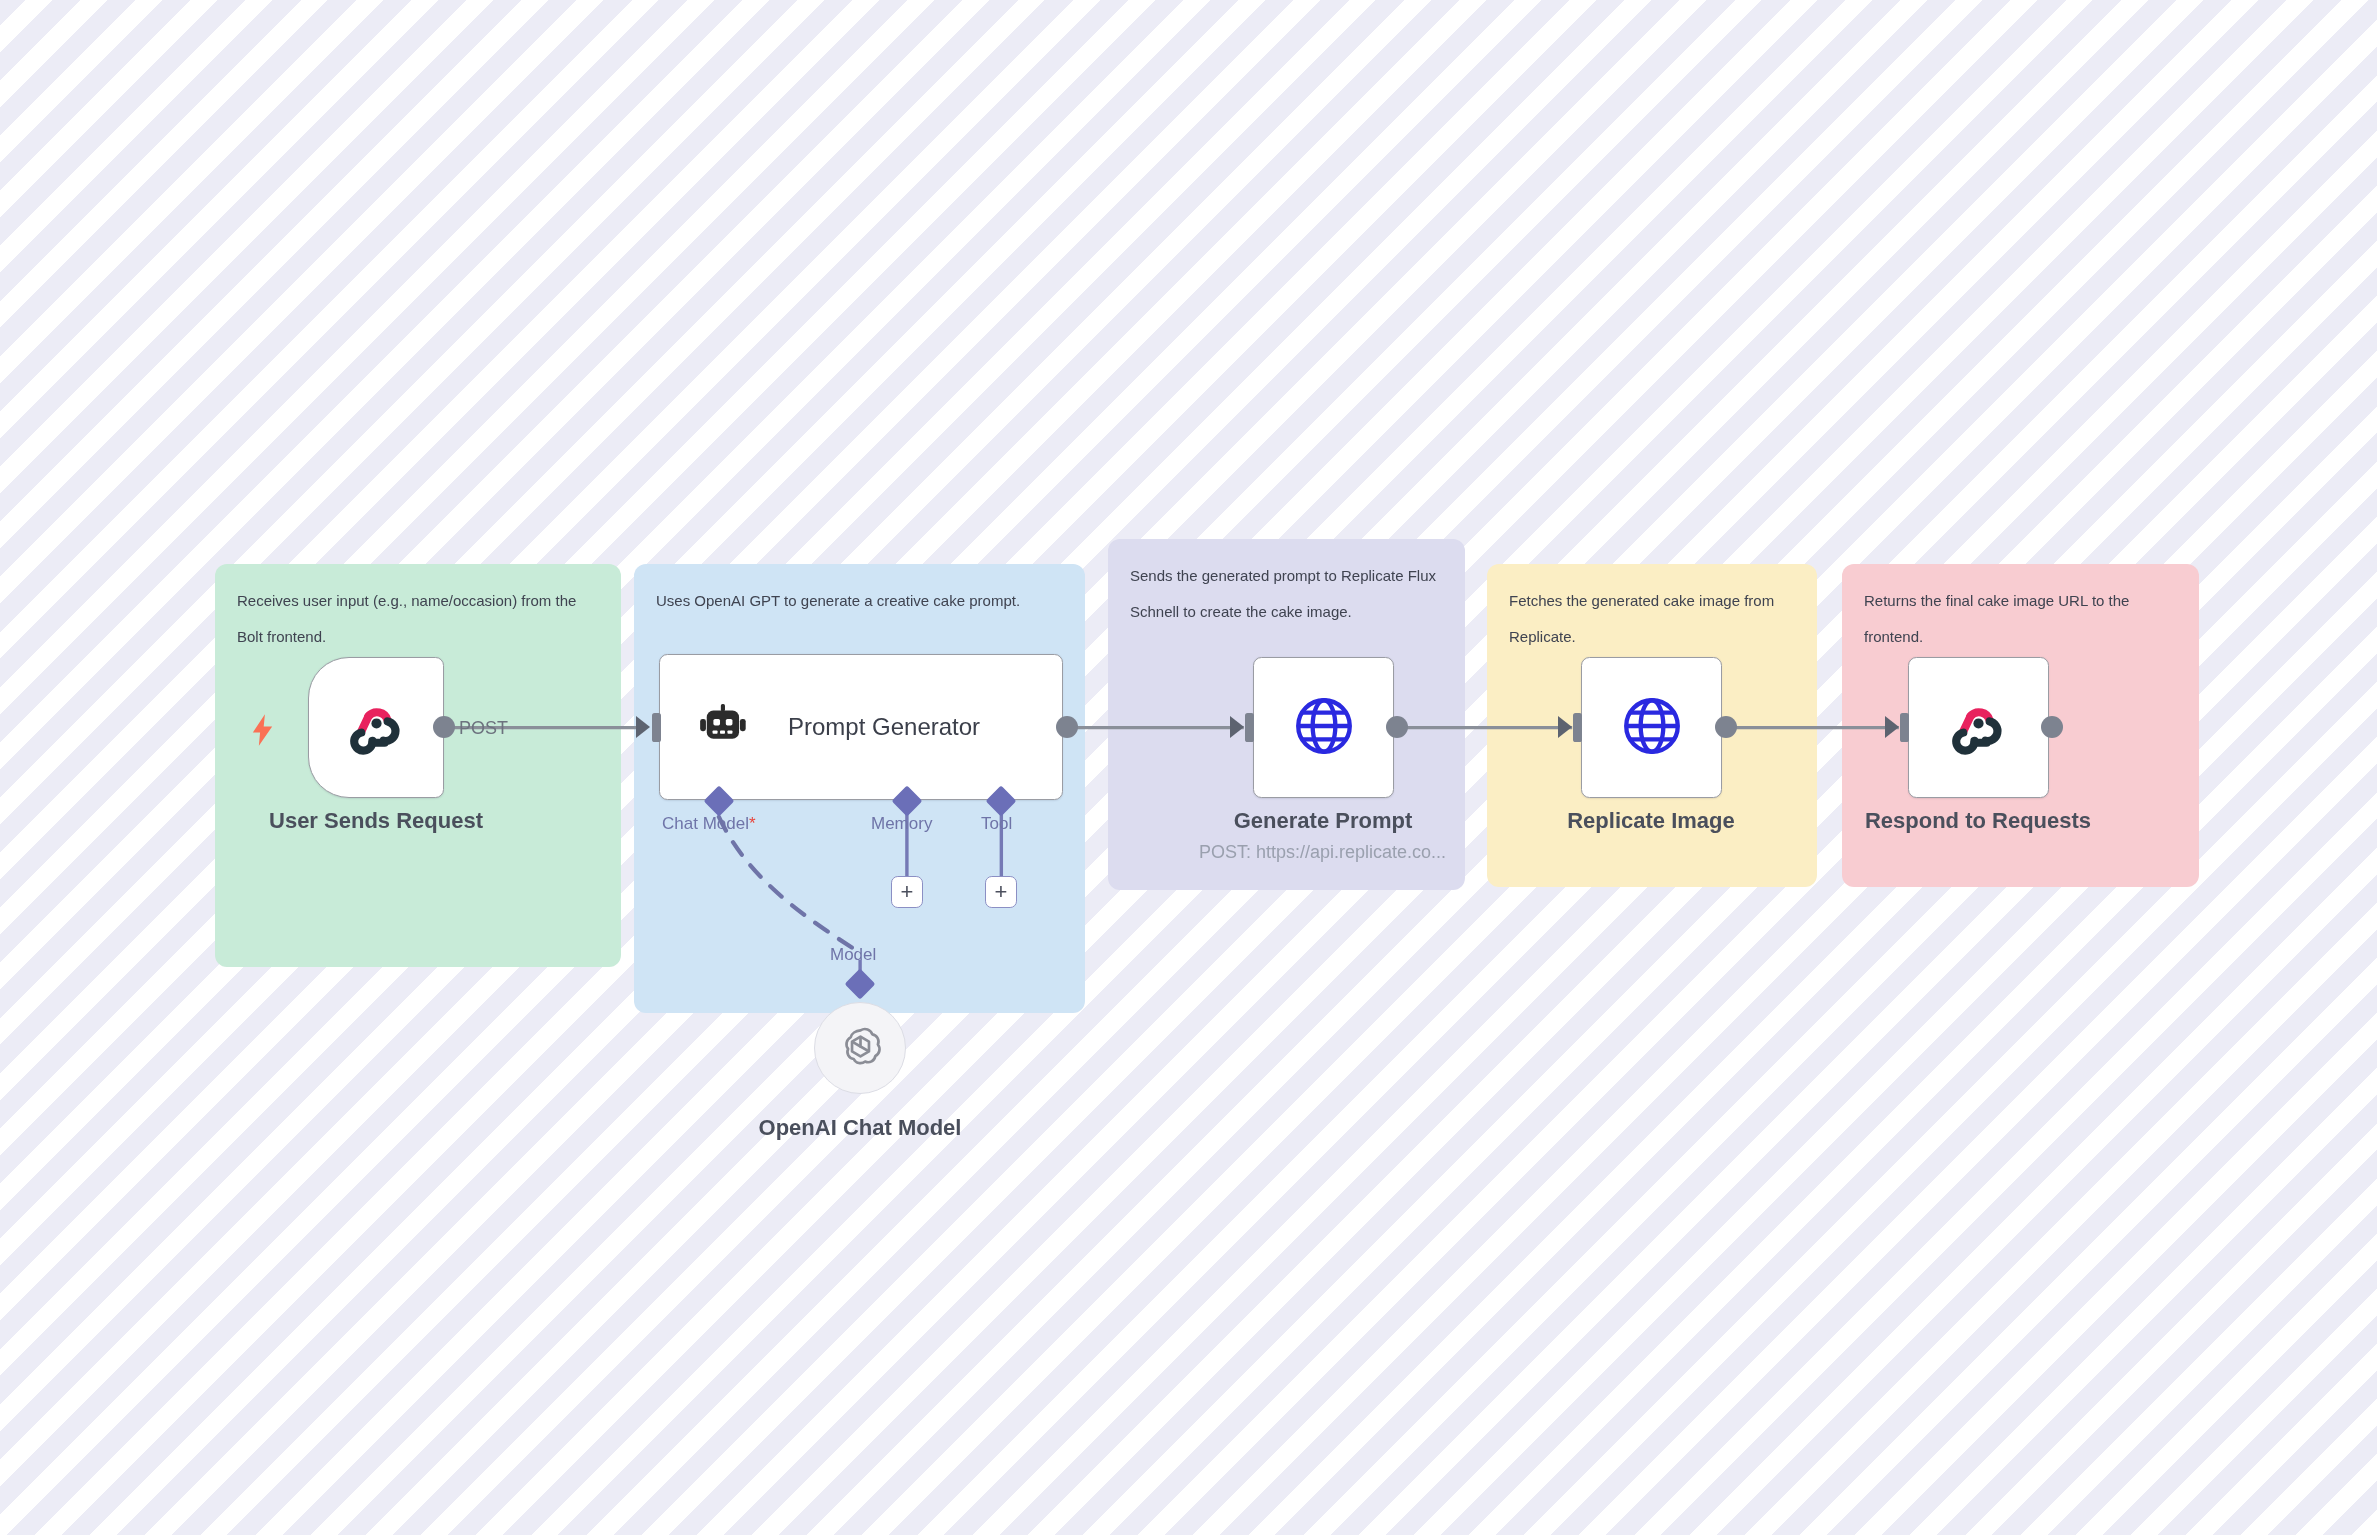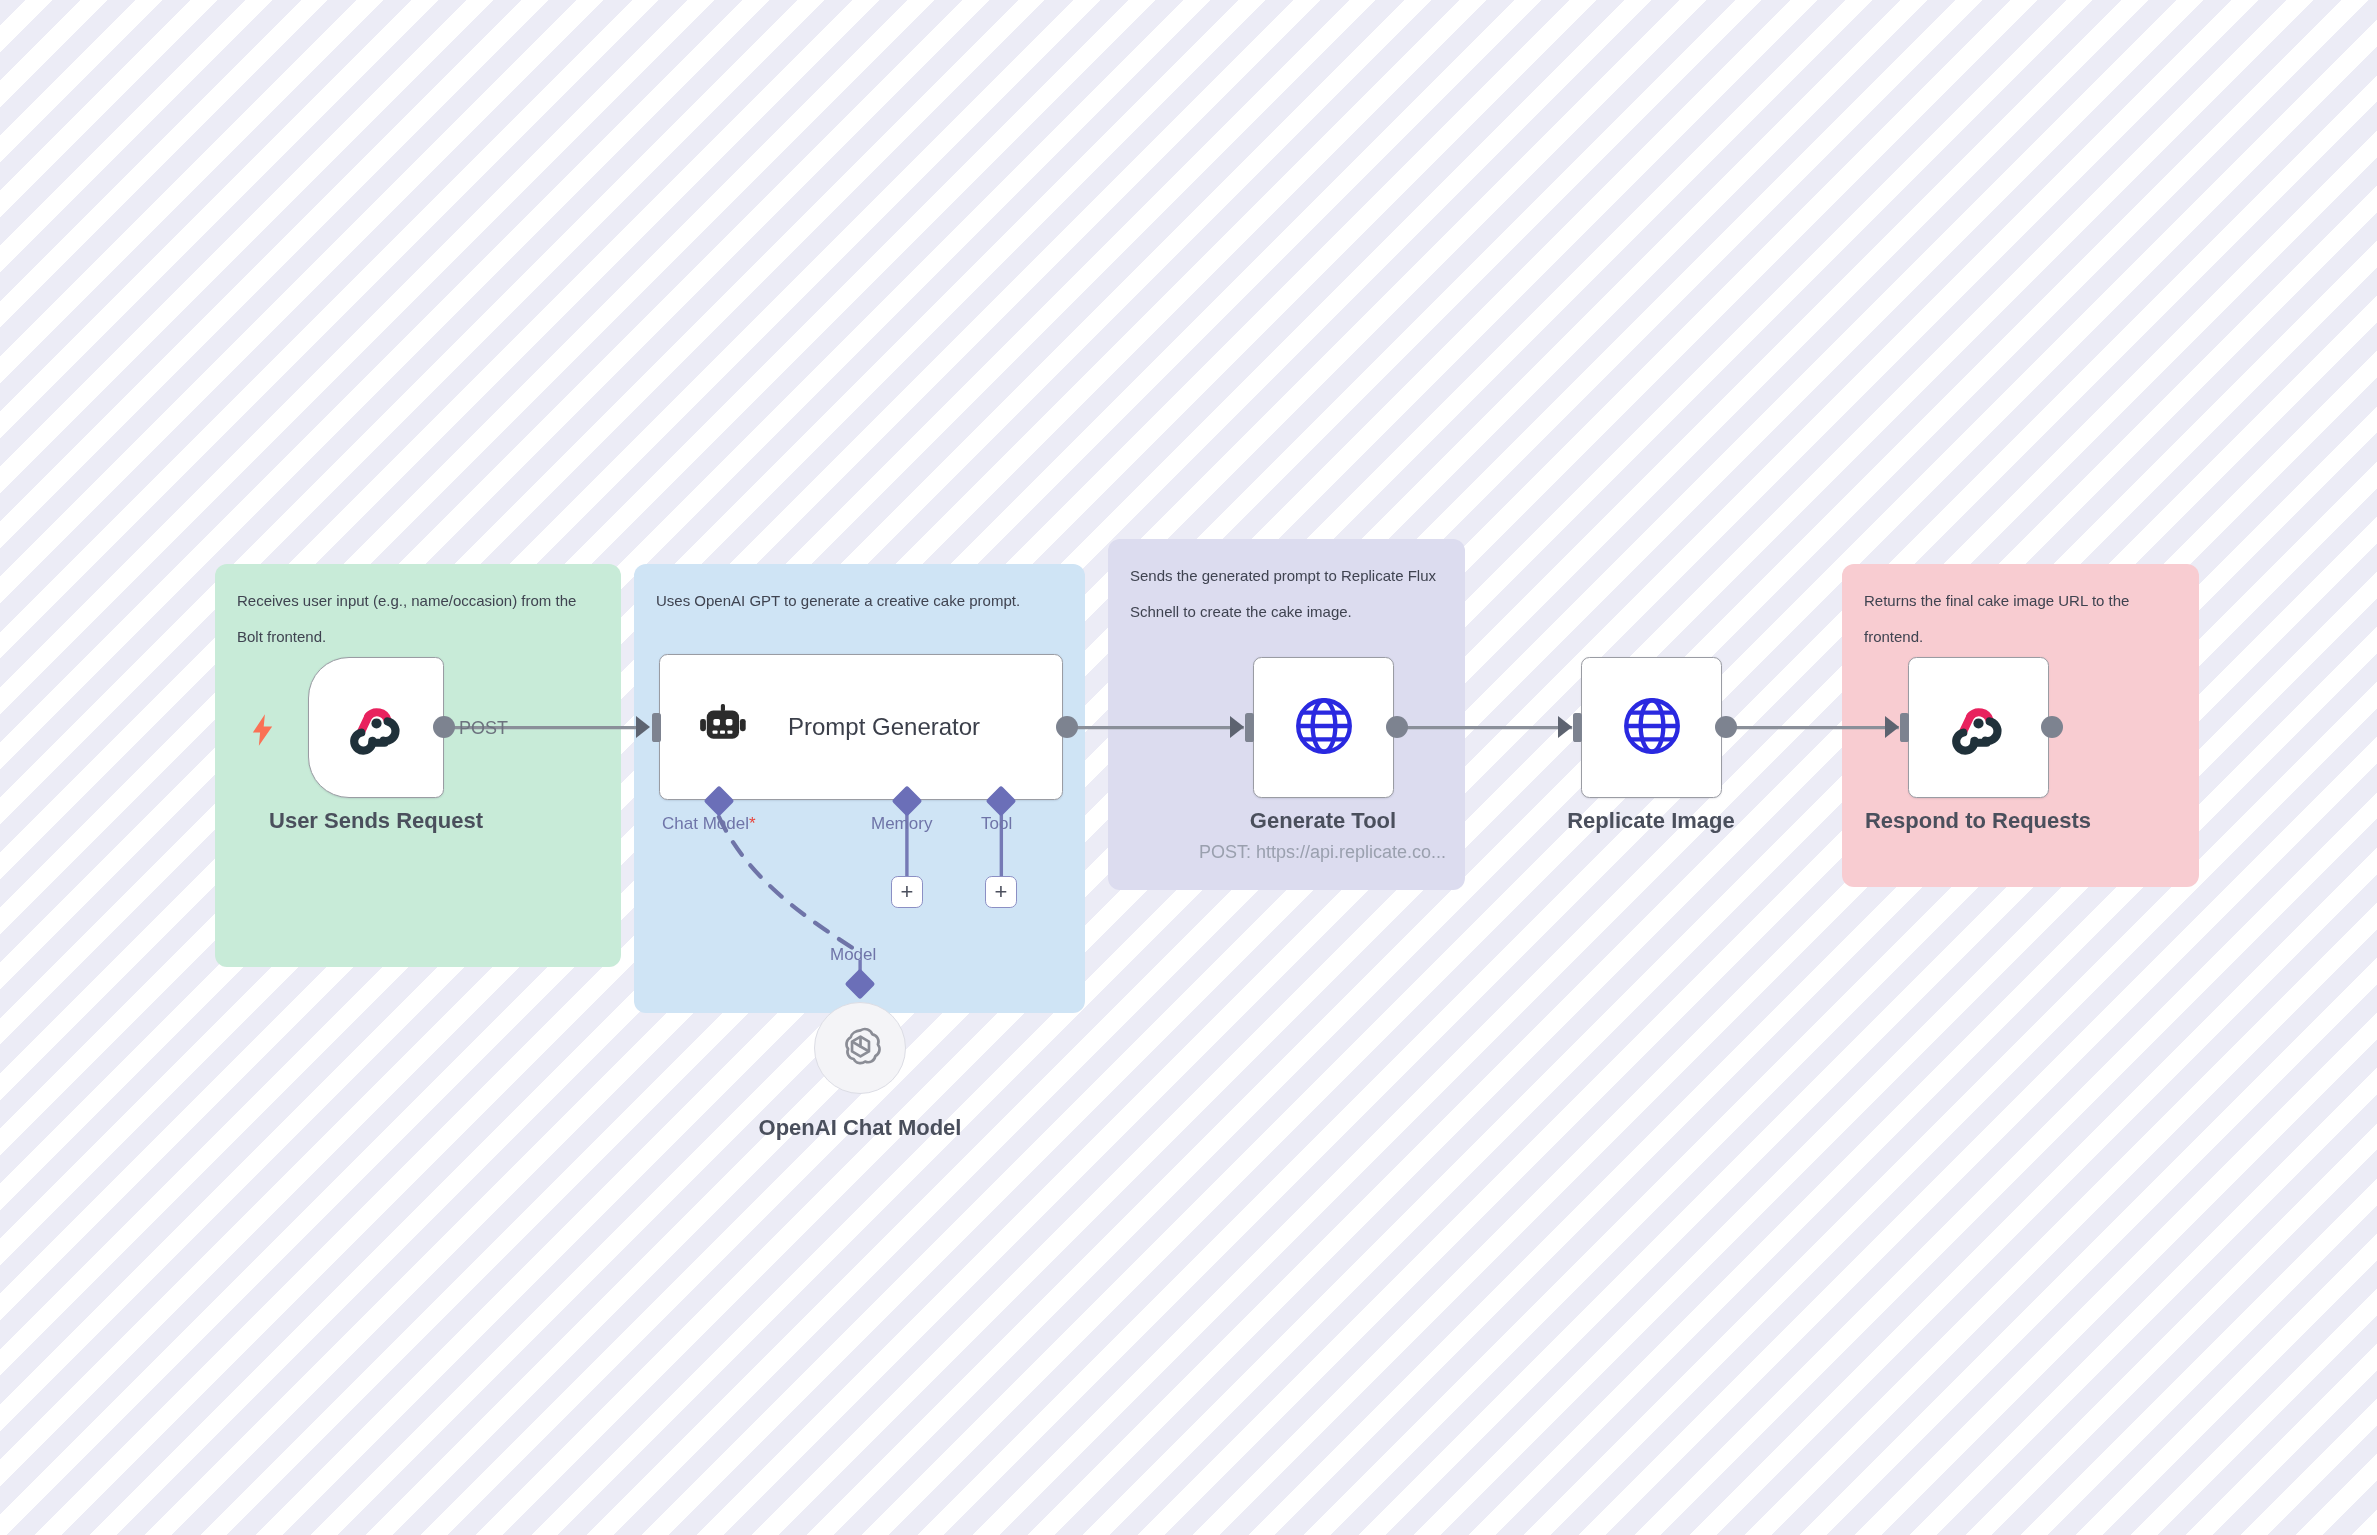--- a/index.html
+++ b/index.html
@@ -187,20 +187,23 @@
   </div>
 
   <div class="sticky" style="left:634px; top:564px; width:451px; height:449px; background:#cfe4f5;">
     <div class="sticky-text">Uses OpenAI GPT to generate a creative cake prompt.</div>
   </div>
 
   <div class="sticky" style="left:1108px; top:539px; width:357px; height:351px; background:#dcdcef;">
     <div class="sticky-text">Sends the generated prompt to Replicate Flux Schnell to create the cake image.</div>
   </div>
 
+  <div class="sticky" style="left:1487px; top:564px; width:330px; height:323px; background:#fbeec4;">
+    <div class="sticky-text">Fetches the generated cake image from Replicate.</div>
+  </div>
 
   <div class="sticky" style="left:1842px; top:564px; width:357px; height:323px; background:#f8ccd1;">
     <div class="sticky-text">Returns the final cake image URL to the frontend.</div>
   </div>
 
   <svg id="wires" viewBox="0 0 2794 1805" width="2377" height="1536">
 
     <line x1="532" y1="855" x2="752" y2="855" stroke="#8a8f99" stroke-width="4"></line>
 
     <line x1="1254" y1="855" x2="1462" y2="855" stroke="#8a8f99" stroke-width="4"></line>
@@ -315,21 +318,21 @@
           <line x1="7" y1="32" x2="57" y2="32"></line>
           <line x1="11" y1="19" x2="53" y2="19"></line>
           <line x1="11" y1="45" x2="53" y2="45"></line>
         </g>
       </svg>
     </span>
   </div>
   <div class="port-in-arrow" style="left:1230px; top:716px;"></div>
   <div class="port-in" style="left:1245px; top:713px;"></div>
   <div class="port-out" style="left:1386px; top:716px;"></div>
-  <div class="node-title" style="left:1170px; top:808px; width:306px;">Generate Tool</div>
+  <div class="node-title" style="left:1170px; top:808px; width:306px;">Generate Prompt</div>
   <div class="node-subtitle" style="left:1127px; top:842px; width:391px;">POST: https://api.replicate.co...</div>
 
   <div class="node square" style="left:1581px; top:657px; width:141px; height:141px;">
     <span class="icon">
       <svg width="66" height="66" viewBox="0 0 64 64">
         <g fill="none" stroke="#2a29e0" stroke-width="4.2">
           <circle cx="32" cy="32" r="25"></circle>
           <ellipse cx="32" cy="32" rx="11" ry="25"></ellipse>
           <line x1="7" y1="32" x2="57" y2="32"></line>
           <line x1="11" y1="19" x2="53" y2="19"></line>

